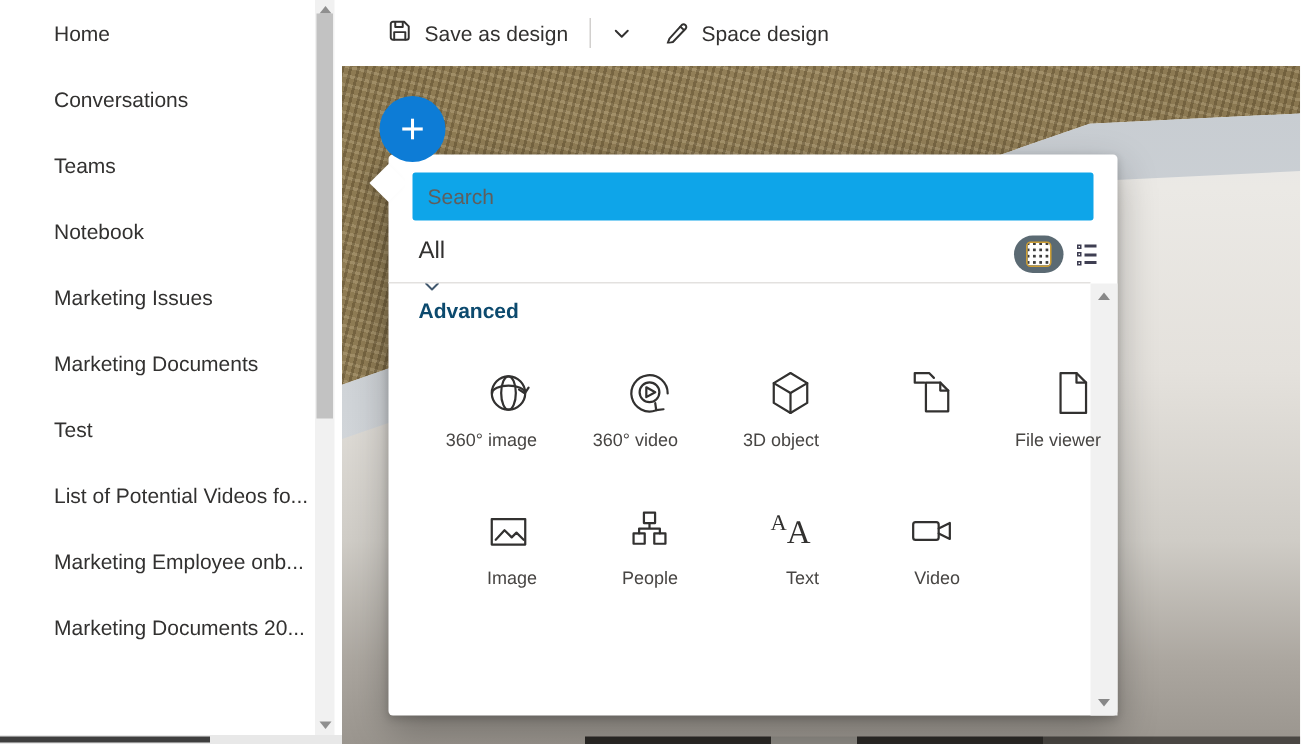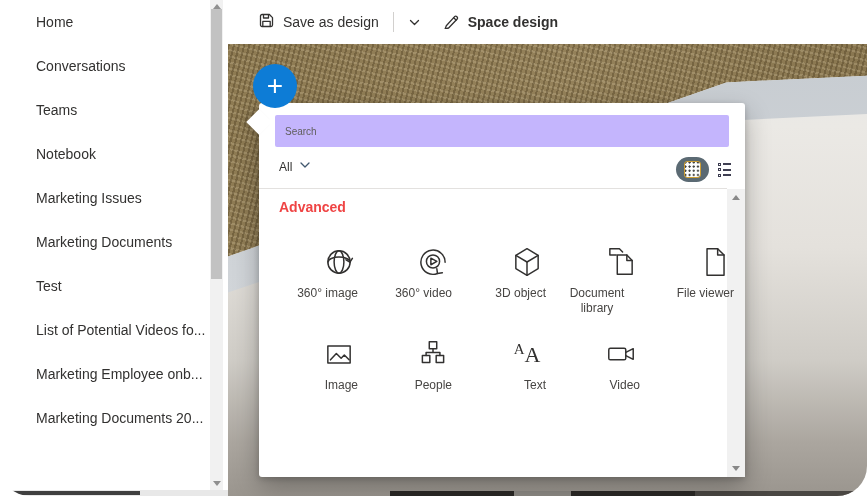--- a/index.html
+++ b/index.html
@@ -1,18 +1,18 @@
 <!DOCTYPE html>
 <html><head>
 <meta charset="utf-8">
 <style>
   * { margin:0; padding:0; box-sizing:border-box; }
   html,body { width:867px; height:496px; overflow:hidden; }
   body { font-family:"Liberation Sans", sans-serif; background:#fff; }
-  .app { position:relative; width:867px; height:496px; overflow:hidden; background:#fff;border-radius:30px; }
+  .app { position:relative; width:867px; height:496px; overflow:hidden; background:#fff; }
 
   
   .sidebar { position:absolute; left:0; top:0; width:210px; height:490px; background:#fff; }
   .side-item { height:44px; display:flex; align-items:center; padding-left:36px;
                font-size:14px; color:#323130; cursor:pointer; white-space:nowrap; }
 
   
   .vscroll { position:absolute; left:210px; top:0; width:13px; height:490px; background:#f1f1f1; }
   .vthumb { position:absolute; left:1px; top:9px; width:11px; height:270px; background:#c2c2c2; }
   .arr { position:absolute; left:50%; transform:translateX(-50%); width:0; height:0; }
@@ -51,43 +51,43 @@
   
   .plus-btn { position:absolute; left:253px; top:64px; width:44px; height:44px; border-radius:50%;
               background:#0d7cd6; color:#fff; display:flex; align-items:center; justify-content:center;
               font-size:28px; font-weight:300; line-height:1; cursor:pointer; z-index:4; }
 
   
   .panel { position:absolute; left:259px; top:103px; width:486px; height:374px; background:#fff;
            border-radius:3px; box-shadow:0 10px 26px rgba(0,0,0,.28), 0 2px 6px rgba(0,0,0,.18); z-index:3; }
   .beak { position:absolute; left:-9px; top:10px; width:18px; height:18px; background:#fff;
           transform:rotate(45deg); box-shadow:-3px 3px 5px rgba(0,0,0,.10); }
-  .search-box { position:absolute; left:16px; top:12px; width:454px; height:32px; background:#c4b5fd;
-                border:none; border-radius:2px; padding:0 10px; font-size:10px; color:#323130;
+  .search-box { position:absolute; left:16px; top:12px; width:454px; height:32px; background:#0ea5e9;
+                border:none; border-radius:2px; padding:0 10px; font-size:14px; color:#323130;
                 font-family:"Liberation Sans", sans-serif; outline:none; }
   .search-box::placeholder { color:#605e5c; }
   .filter-row { position:absolute; left:20px; top:56px; display:flex; align-items:center; gap:7px;
-                font-size:12px; color:#323130; cursor:pointer; }
+                font-size:16px; color:#323130; cursor:pointer;flex-direction:column; }
   .toggles { position:absolute; right:12px; top:54px; display:flex; align-items:center; gap:7px; }
   .grid-pill { width:33px; height:25px; border-radius:13px; background:#5b6a73;
                display:flex; align-items:center; justify-content:center; cursor:pointer; }
   .grid-glyph { width:15px; height:15px; background:#fff; border-radius:2px; outline:1px solid #cf9f35;
                 background-image:radial-gradient(circle, #3c3c3c 1.1px, rgba(0,0,0,0) 1.2px);
                 background-size:4.2px 4.2px; background-position:2.5px 2.5px; }
   .list-glyph { display:flex; flex-direction:column; gap:2.5px; cursor:pointer; padding:2px; }
   .list-row { display:flex; align-items:center; }
   .list-sq { width:3px; height:3px; border:1px solid #3c3c50; }
   .list-ln { width:8px; height:2px; background:#3f3f52; margin-left:2px; }
   .panel-divider { position:absolute; left:0; top:85px; width:468px; height:1px; background:#e3e1df; }
 
   .panel-scroll { position:absolute; left:468px; top:86px; width:18px; height:288px; background:#f1f1f1; }
   .ps-up   { top:6px;    border-left:4px solid transparent; border-right:4px solid transparent; border-bottom:5px solid #888; }
   .ps-down { bottom:6px; border-left:4px solid transparent; border-right:4px solid transparent; border-top:5px solid #888; }
 
-  .section-title { position:absolute; left:20px; top:96px; font-size:14px; font-weight:bold; color:#ef4444; }
+  .section-title { position:absolute; left:20px; top:96px; font-size:14px; font-weight:bold; color:#0c4a6e; }
 
   .tile-grid { position:absolute; left:5px; top:126px; display:grid;
                grid-template-columns:repeat(5, 94px); grid-auto-rows:92px; }
   .tile { display:flex; flex-direction:column; align-items:flex-end; cursor:pointer; padding-top:14px; }
   .tile-icon { width:38px; height:38px; display:flex; align-items:center; justify-content:center; }
   .tile-icon svg { stroke:#323130; fill:none; stroke-width:1.4; stroke-linejoin:round; stroke-linecap:round; }
   .tile-label { margin-top:5px; font-size:12px; line-height:15px; color:#474543; text-align:center; max-width:86px; }
   .aa-glyph { color:#323130; display:flex; align-items:flex-start; }
   .aa-small { font-size:15px; line-height:1; font-family:"Liberation Serif", serif; }
   .aa-large { font-size:22px; line-height:1; margin-top:2px; font-family:"Liberation Serif", serif; }
@@ -153,21 +153,21 @@
         </svg>
       </span>
       <span>Save as design</span>
     </div>
     <div class="tb-divider"></div>
     <div class="tb-chevbtn tb-icon">
       <svg width="13" height="13" viewBox="0 0 13 13">
           <path d="M2.5 4.5 L6.5 8.5 L10.5 4.5"></path>
         </svg>
     </div>
-    <div class="tb-btn" style="margin-left:10px;font-weight:bold;">
+    <div class="tb-btn" style="margin-left:10px;">
       <span class="tb-icon">
         <svg width="17" height="17" viewBox="0 0 17 17">
           <path d="M3.3 13.7 L11.6 4.6 a1.8 1.8 0 0 1 2.6 2.4 L5.6 16 l-3.5 0.9 z"></path>
           <path d="M10.6 5.8 l2.5 2.3"></path>
         </svg>
       </span>
       <span>Space design</span>
     </div>
   </header>
 
@@ -264,21 +264,20 @@
       </div>
 
       <div class="tile">
         <div class="tile-icon">
           <svg width="34" height="34" viewBox="0 0 32 32">
             <path d="M11.5 9.5 H5.5 V3.5 H14.5 L17.5 6.5"></path>
             <path d="M12.5 9.5 H21.5 L26.5 14.5 V27.5 H12.5 Z"></path>
             <path d="M21.5 9.5 V14.5 H26.5"></path>
           </svg>
         </div>
-        <div class="tile-label">Document library</div>
       </div>
 
       <div class="tile">
         <div class="tile-icon">
           <svg width="34" height="34" viewBox="0 0 32 32">
             <path d="M8.5 3.5 H18.5 L24.5 9.5 V28.5 H8.5 Z"></path>
             <path d="M18.5 3.5 V9.5 H24.5"></path>
           </svg>
         </div>
         <div class="tile-label">File viewer</div>

